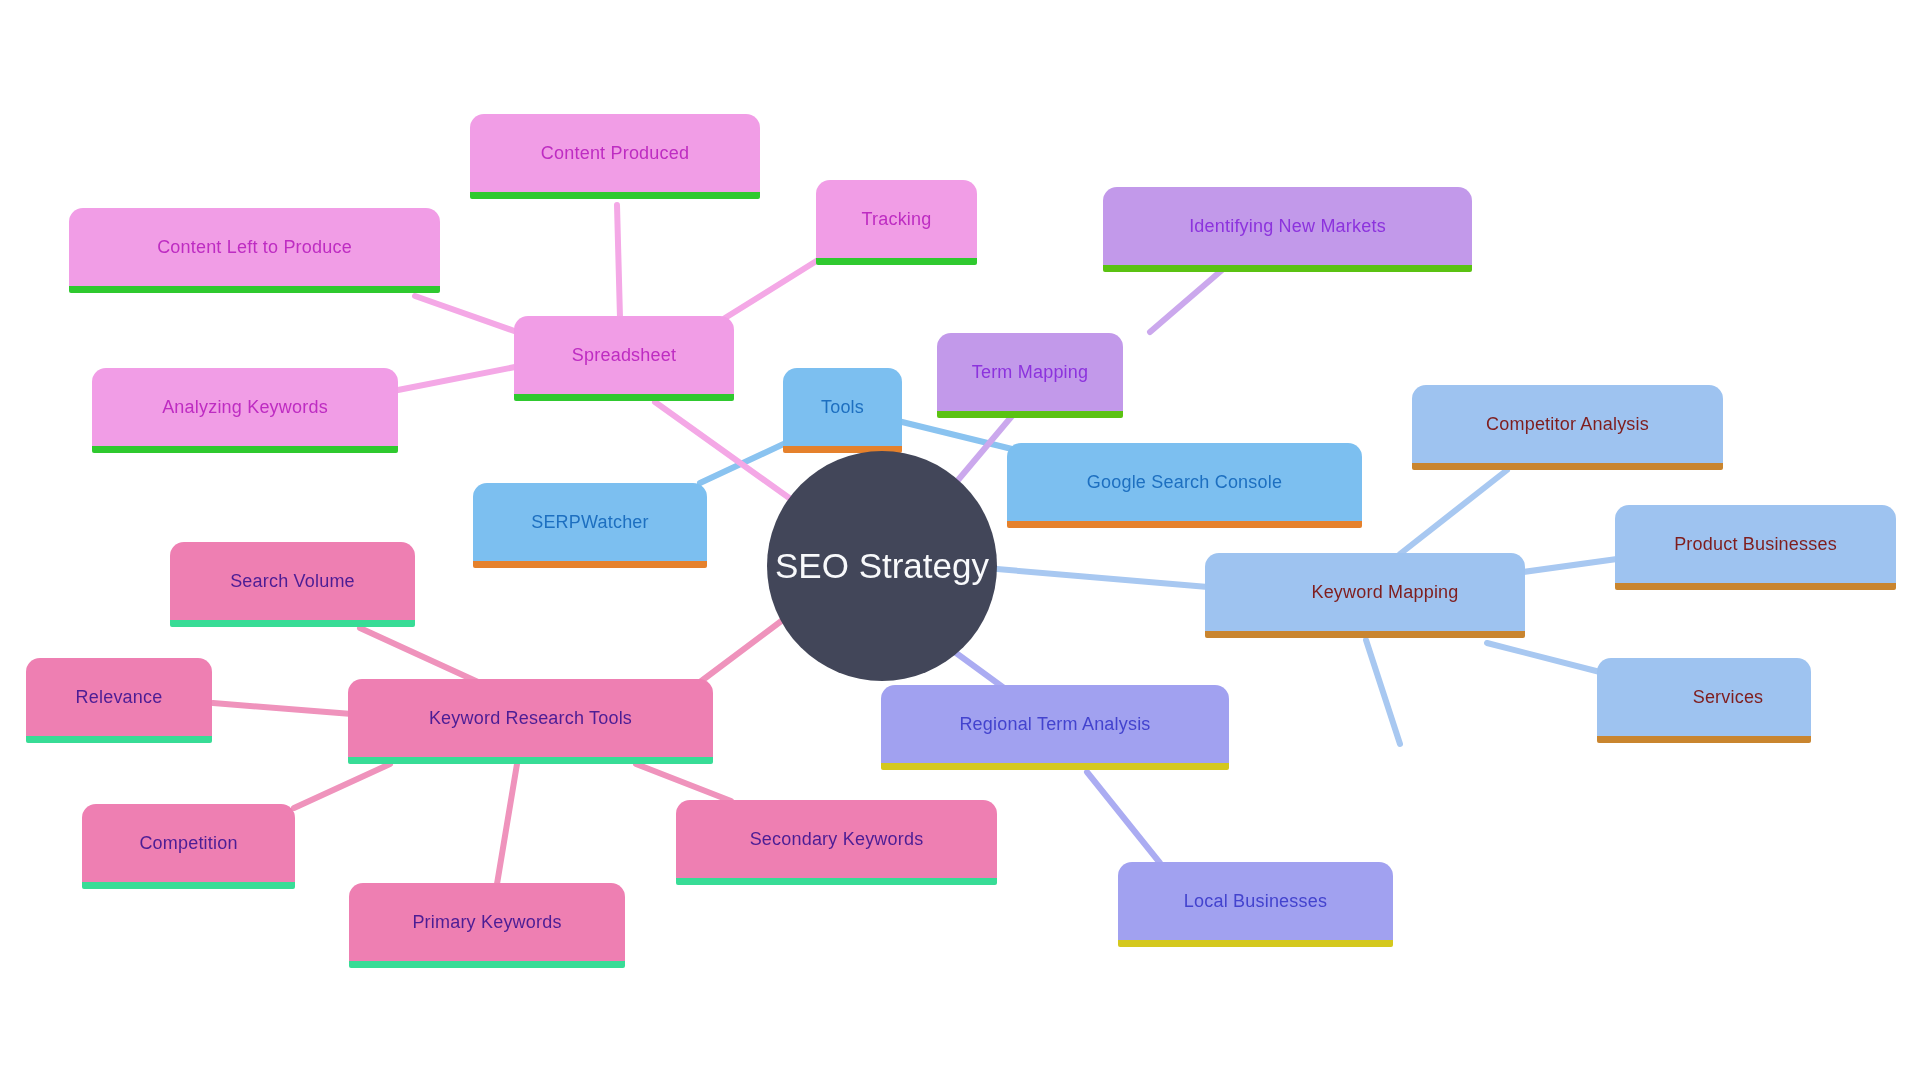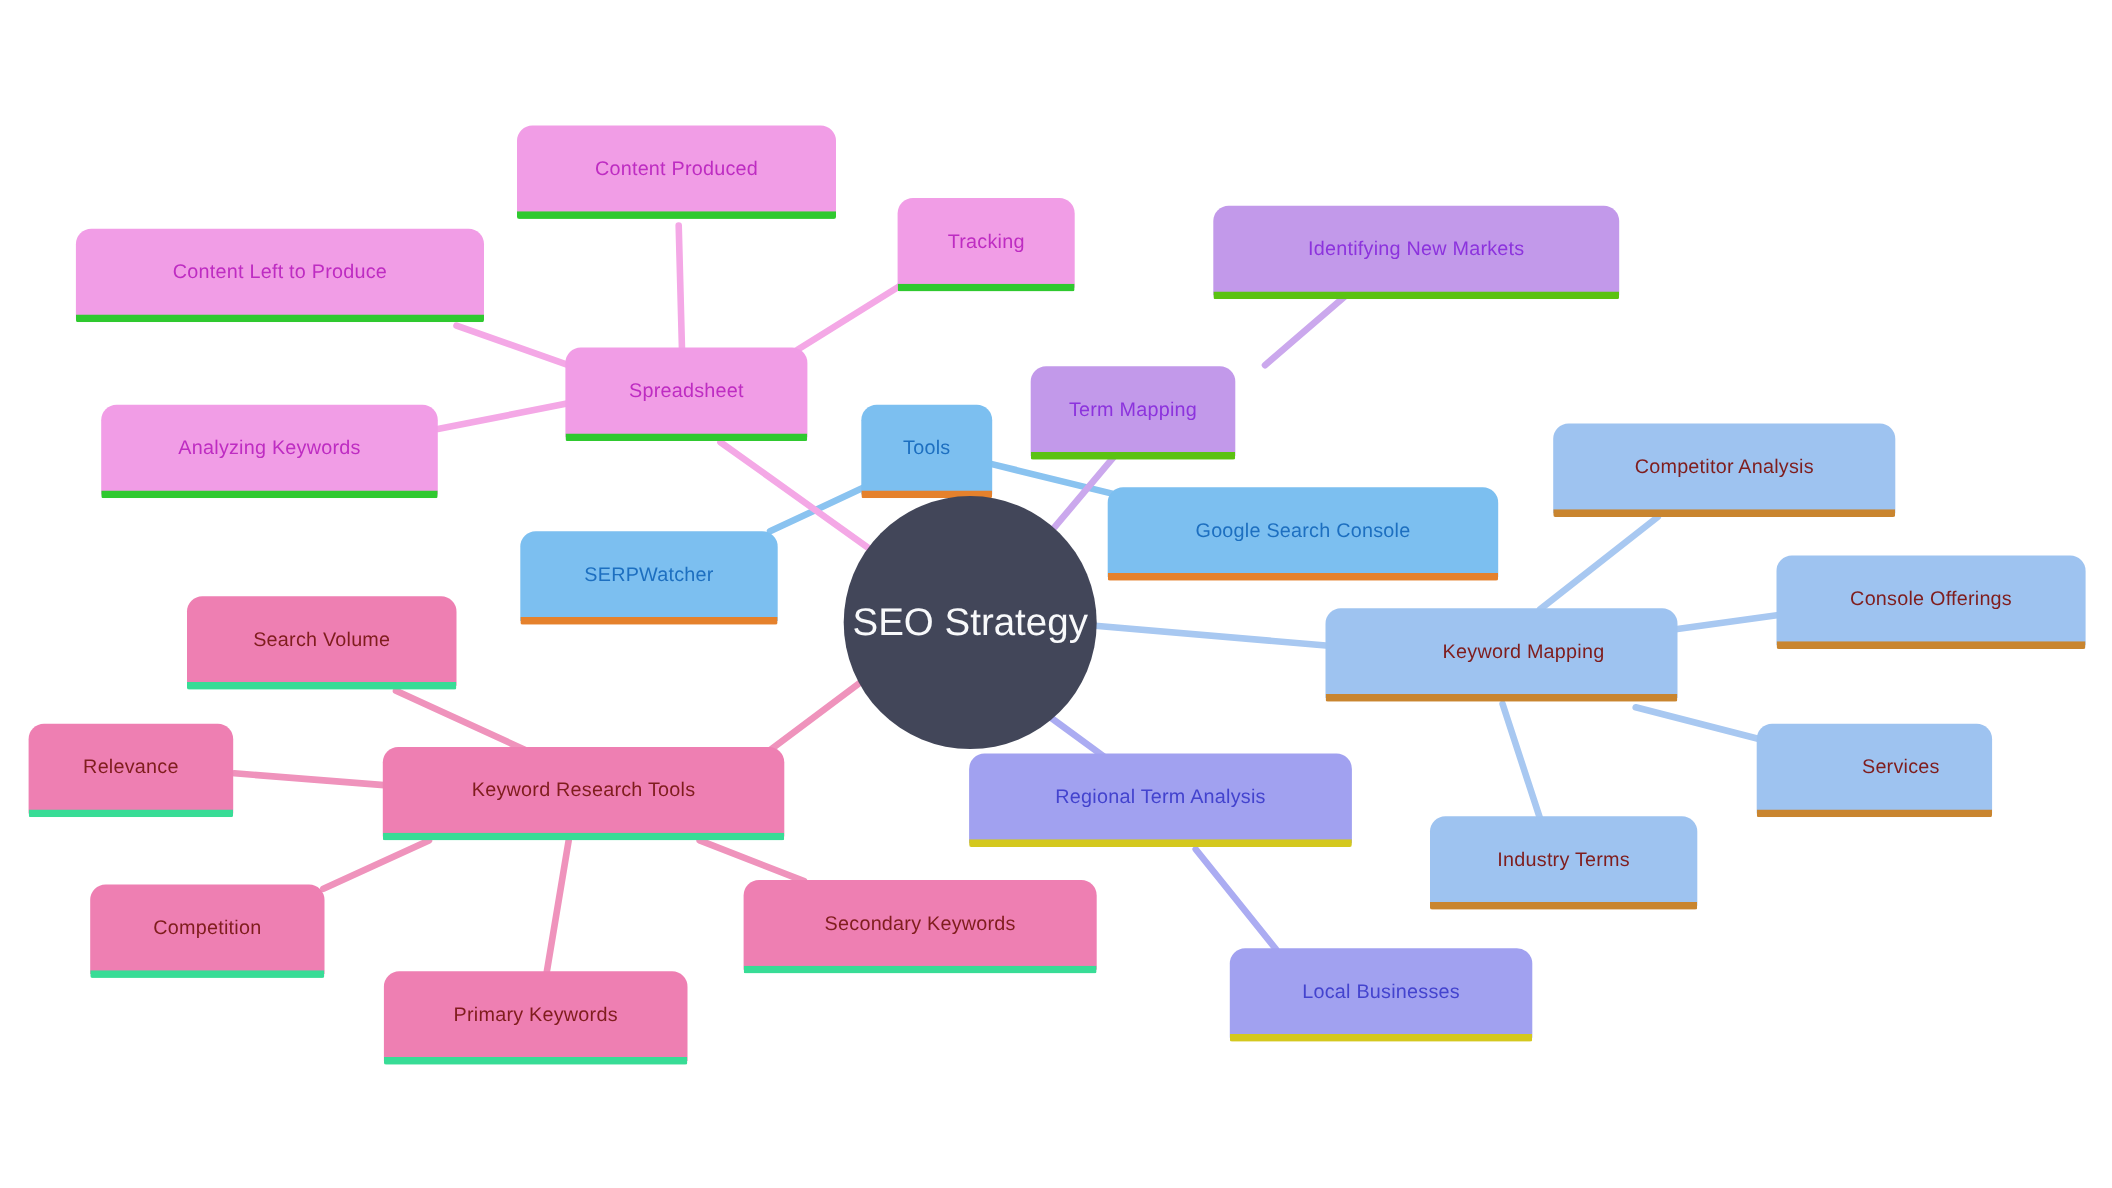--- a/index.html
+++ b/index.html
@@ -31,21 +31,21 @@
     letter-spacing: 0.2px;
     border-radius: 14px 14px 2px 2px;
     box-sizing: content-box;
     white-space: nowrap;
     cursor: pointer;
     z-index: 2;
   }
   
   .b-pink   { background: #F19DE6; color: #BE2CC2; border-bottom: 7px solid #2FC92F; }
   
-  .b-rose   { background: #EE7FB2; color: #7f1d1d; border-bottom: 7px solid #38DC96; }
+  .b-rose   { background: #EE7FB2; color: #4c1d95; border-bottom: 7px solid #38DC96; }
   
   .b-tblue  { background: #7CBFF0; color: #1D6FC0; border-bottom: 7px solid #E5812C; }
   
   .b-kblue  { background: #9EC3F0; color: #7f1d1d; border-bottom: 7px solid #C9852F; }
   
   .b-purple { background: #C299EA; color: #8C33DD; border-bottom: 7px solid #5BC212; }
   
   .b-peri   { background: #A1A1F0; color: #4343CE; border-bottom: 7px solid #D4C81E; }
 
   .center-node {
@@ -109,23 +109,22 @@
 
   <div class="node b-tblue" style="left:783px; top:368px; width:119px; height:78px;">Tools</div>
   <div class="node b-tblue" style="left:473px; top:483px; width:234px; height:78px;">SERPWatcher</div>
   <div class="node b-tblue" style="left:1007px; top:443px; width:355px; height:78px;">Google Search Console</div>
 
   <div class="node b-purple" style="left:937px; top:333px; width:186px; height:78px;text-align:center;">Term Mapping</div>
   <div class="node b-purple" style="left:1103px; top:187px; width:369px; height:78px;">Identifying New Markets</div>
 
   <div class="node b-kblue" style="left:1205px; top:553px; width:280px; height:78px;padding-left:40px;">Keyword Mapping</div>
   <div class="node b-kblue" style="left:1412px; top:385px; width:311px; height:78px;">Competitor Analysis</div>
-  <div class="node b-kblue" style="left:1615px; top:505px; width:281px; height:78px;">Console Offerings</div>
+  <div class="node b-kblue" style="left:1615px; top:505px; width:281px; height:78px;">Product Businesses</div>
   <div class="node b-kblue" style="left:1597px; top:658px; width:166px; height:78px;padding-left:48px;">Services</div>
-  <div class="node b-kblue" style="left:1300px; top:742px; width:243px; height:78px;">Industry Terms</div>
 
   <div class="node b-rose" style="left:348px; top:679px; width:365px; height:78px;">Keyword Research Tools</div>
   <div class="node b-rose" style="left:170px; top:542px; width:245px; height:78px;">Search Volume</div>
   <div class="node b-rose" style="left:26px; top:658px; width:186px; height:78px;">Relevance</div>
   <div class="node b-rose" style="left:82px; top:804px; width:213px; height:78px;">Competition</div>
   <div class="node b-rose" style="left:349px; top:883px; width:276px; height:78px;">Primary Keywords</div>
   <div class="node b-rose" style="left:676px; top:800px; width:321px; height:78px;">Secondary Keywords</div>
 
   <div class="node b-peri" style="left:881px; top:685px; width:348px; height:78px;">Regional Term Analysis</div>
   <div class="node b-peri" style="left:1118px; top:862px; width:275px; height:78px;">Local Businesses</div>

